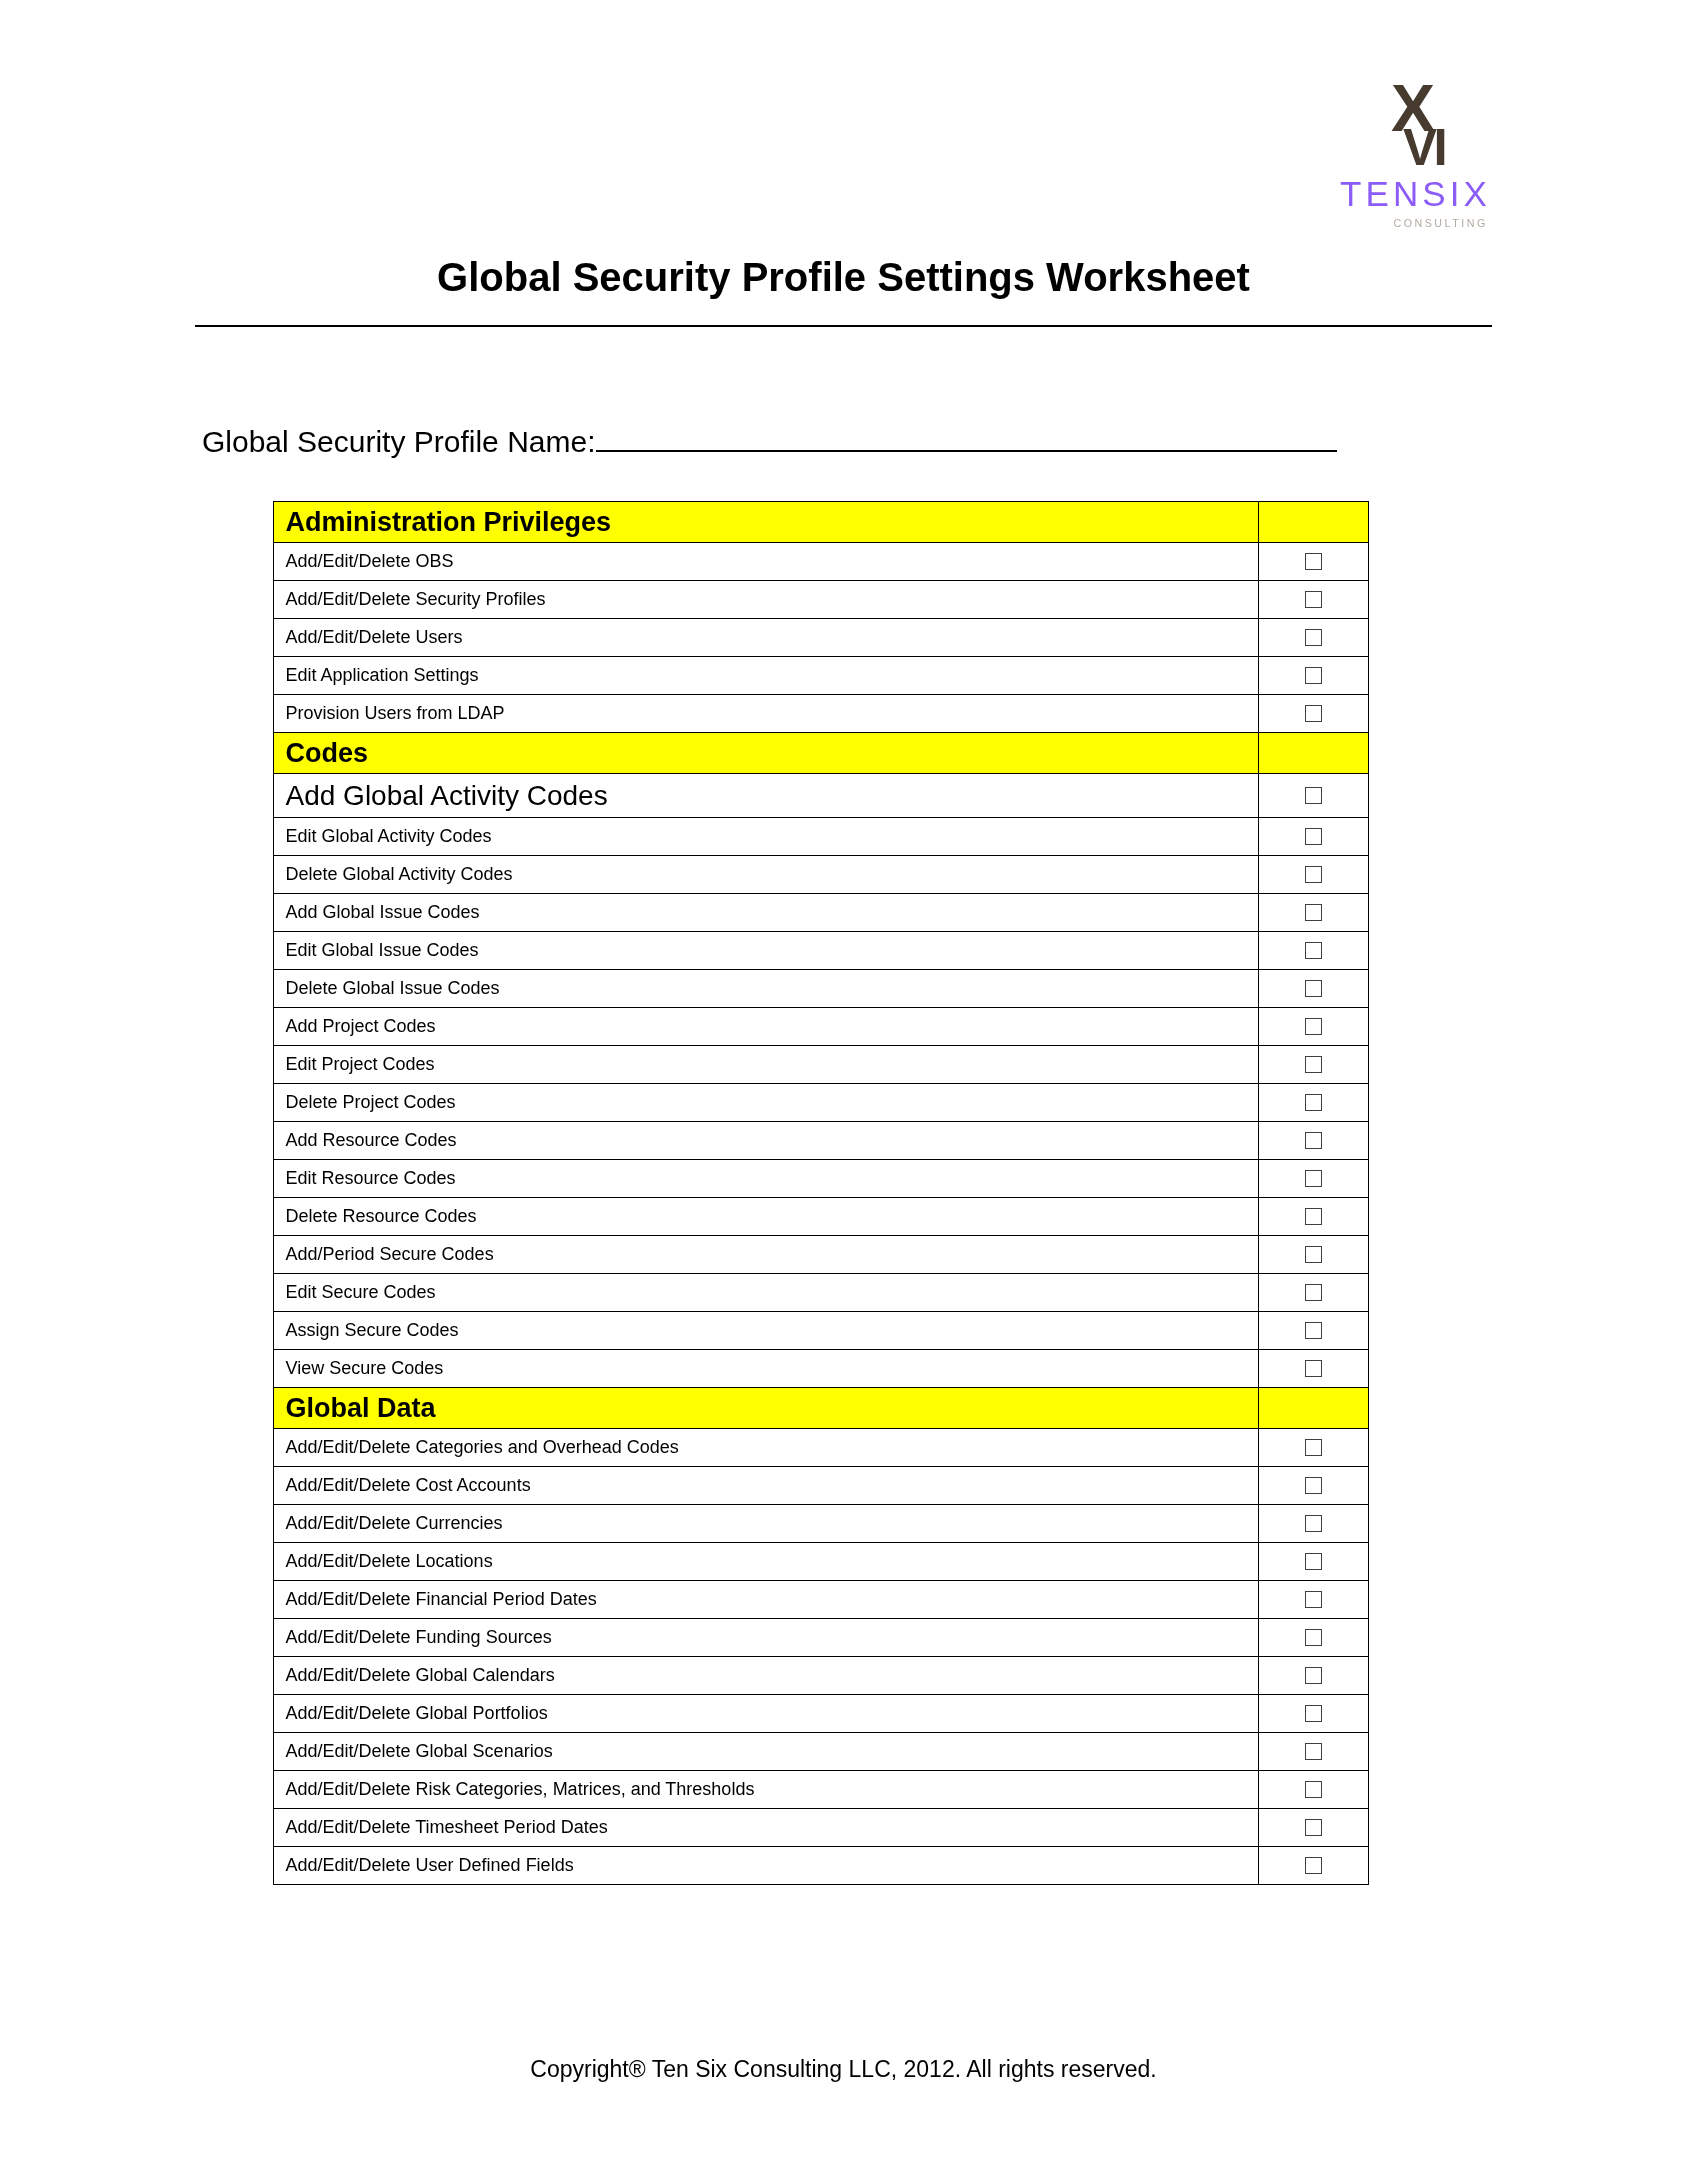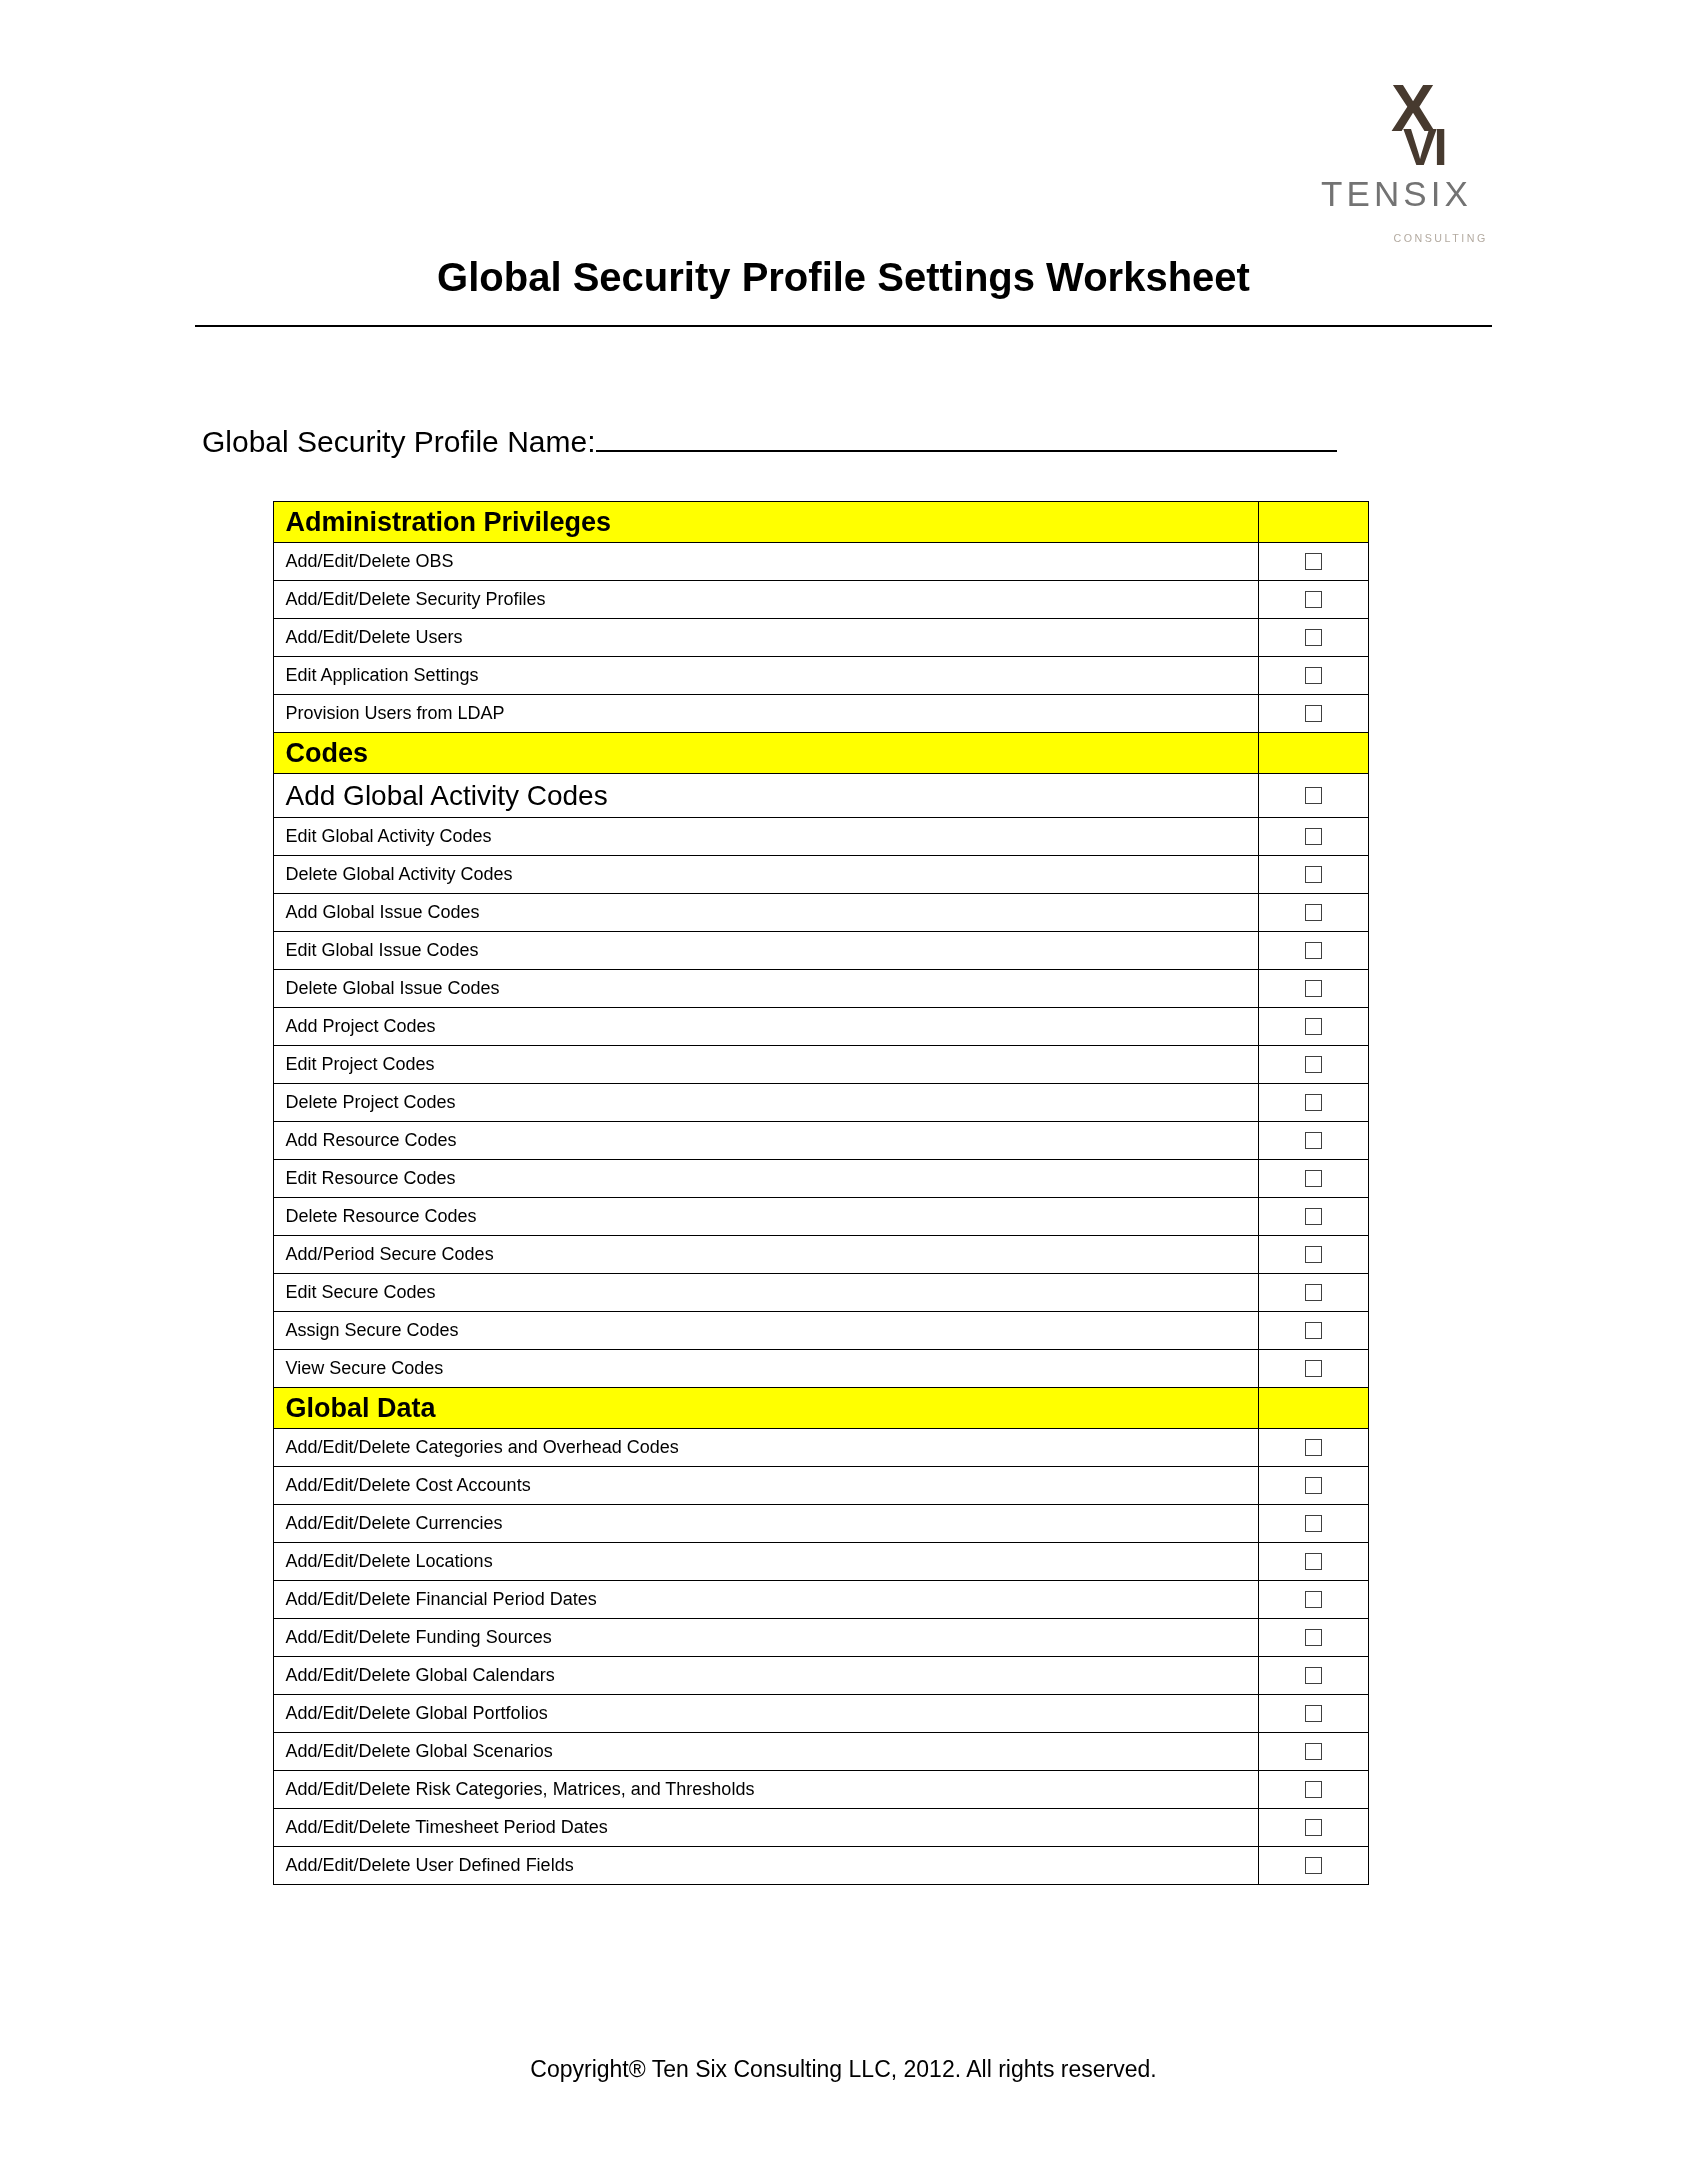--- a/index.html
+++ b/index.html
@@ -29,25 +29,26 @@
     color: #473a2f;
     line-height: 0.8;
     margin-left: 33px;
   }
   .logo-x  { display: block; font-size: 66px; }
   .logo-vi { display: block; font-size: 51px; margin-top: -6.6px; margin-left: 21.4px; letter-spacing: -3.3px; }
   .logo-name {
     margin-top: 5px;
     font-size: 35px;
     letter-spacing: 4.1px;
-    color: #737373;
+    color: #8b5cf6;
     font-weight: normal;
+    text-align: right;
   }
   .logo-tagline {
-    margin-top: 18px;
+    margin-top: 3px;
     font-size: 10.7px;
     letter-spacing: 2.5px;
     color: #b3aaa0;
     text-align: right;
     padding-right: 3.3px;
   }
 
   
   .title {
     position: absolute;

